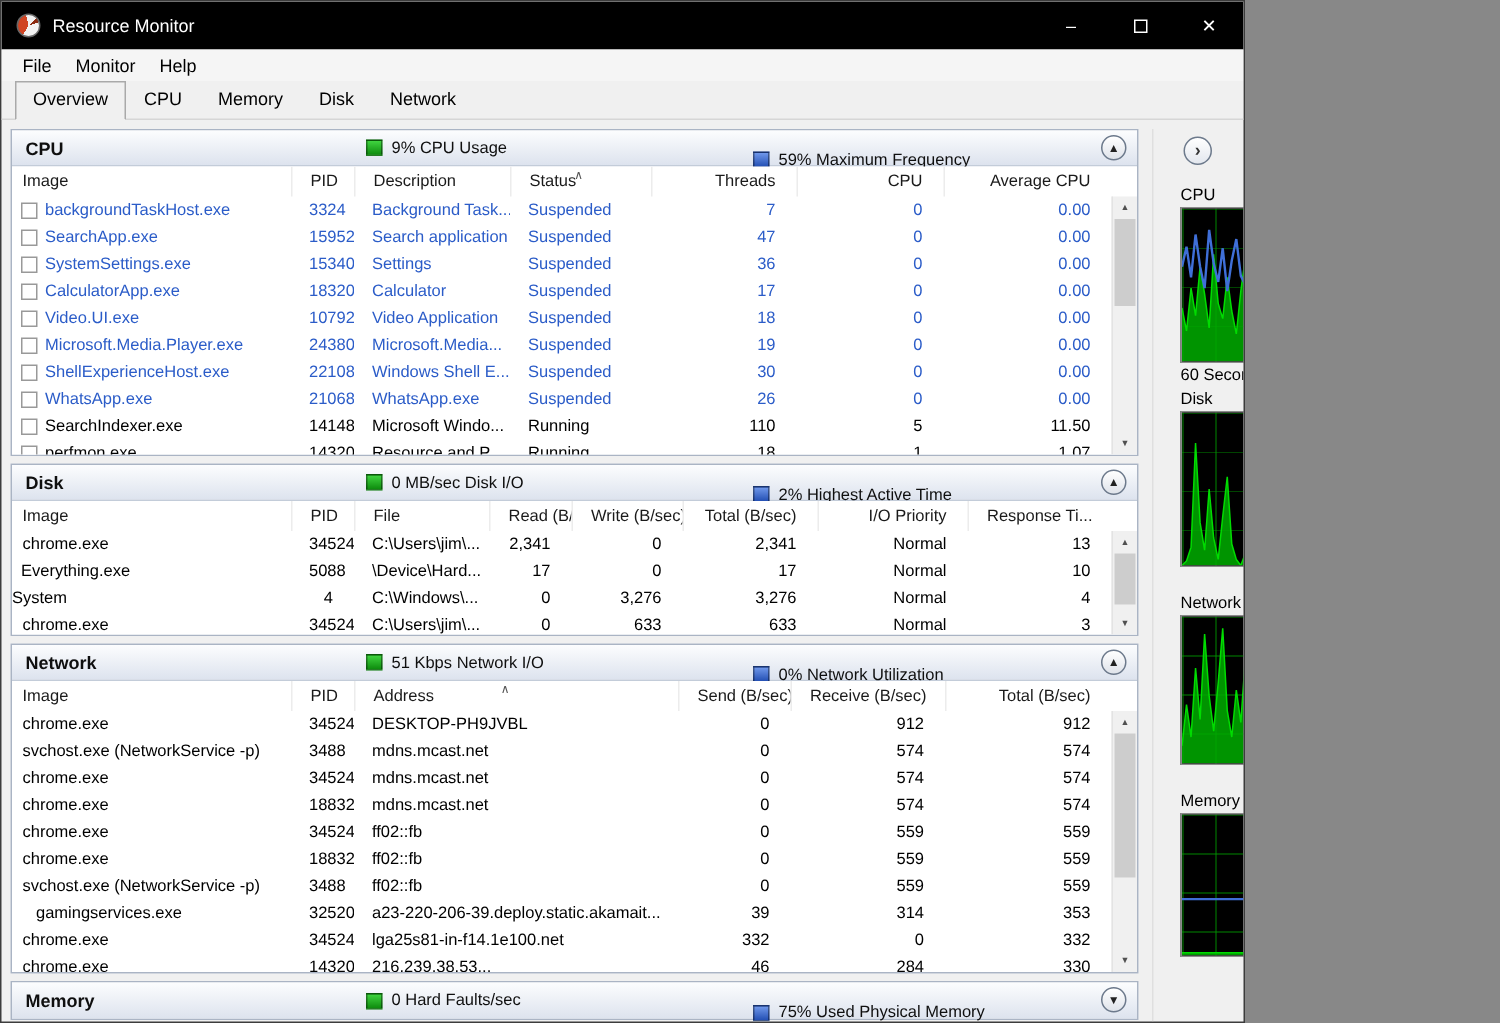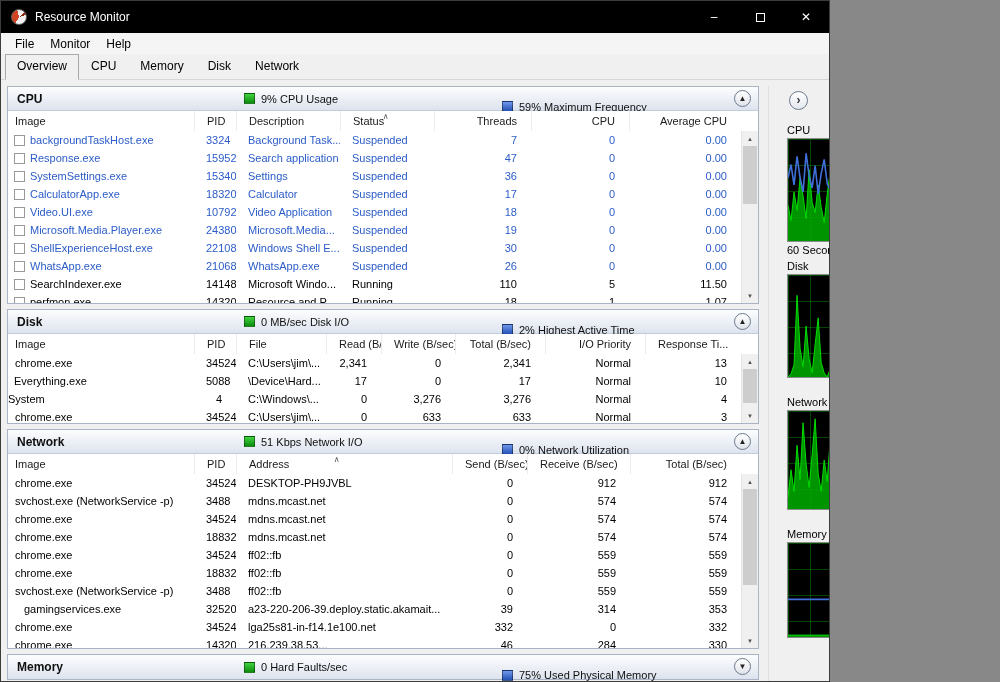--- a/index.html
+++ b/index.html
@@ -14,21 +14,21 @@
   .title-text{font-size:12px;}
   .caption-buttons{margin-left:auto;display:flex;height:100%;}
   .cap{width:46px;display:flex;align-items:center;justify-content:center;font-size:12px;color:#fff;}
   .maxbox{width:9px;height:9px;border:1px solid #fff;display:inline-block;}
 
   
   .menubar{flex:0 0 21px;background:#f5f5f5;display:flex;align-items:center;padding-left:6px;}
   .menu-item{font-size:12px;padding:2px 8px;color:#000;}
 
   
-  .tabbar{flex:0 0 25px;background:#f0f0f0;display:flex;align-items:flex-end;padding-left:4px;border-bottom:1px solid #d6d6d6;}
+  .tabbar{flex:0 0 25px;background:#f0f0f0;display:flex;align-items:flex-end;padding-left:9px;border-bottom:1px solid #d6d6d6;}
   .tab{font-size:12px;padding:3px 11px 5px;color:#000;border:1px solid transparent;}
   .tab.active{background:#f0f0f0;border:1px solid #a9a9a9;border-bottom:1px solid #f0f0f0;margin-bottom:-1px;padding:4px 11px 6px;}
 
   
   .main{flex:1;display:flex;padding-top:6px;overflow:hidden;}
   .leftpane{flex:0 0 752px;margin-left:6px;display:flex;flex-direction:column;}
   .gutter{flex:0 0 10px;border-right:1px solid #dfdfdf;}
   .rightpanel{flex:1;padding-left:18px;position:relative;}
 
   
@@ -157,21 +157,21 @@
               <div class="td num">3324</div>
               <div class="td">Background Task...</div>
               <div class="td">Suspended</div>
               <div class="td num">7</div>
               <div class="td num">0</div>
               <div class="td num">0.00</div>
             </div>
               <div class="trow grid-cpu blue">
               <div class="td image-cell">
                   <span class="checkbox"></span>
-                  <span class="imgname">Response.exe</span>
+                  <span class="imgname">SearchApp.exe</span>
                 </div>
               <div class="td num">15952</div>
               <div class="td">Search application</div>
               <div class="td">Suspended</div>
               <div class="td num">47</div>
               <div class="td num">0</div>
               <div class="td num">0.00</div>
             </div>
               <div class="trow grid-cpu blue">
               <div class="td image-cell">

